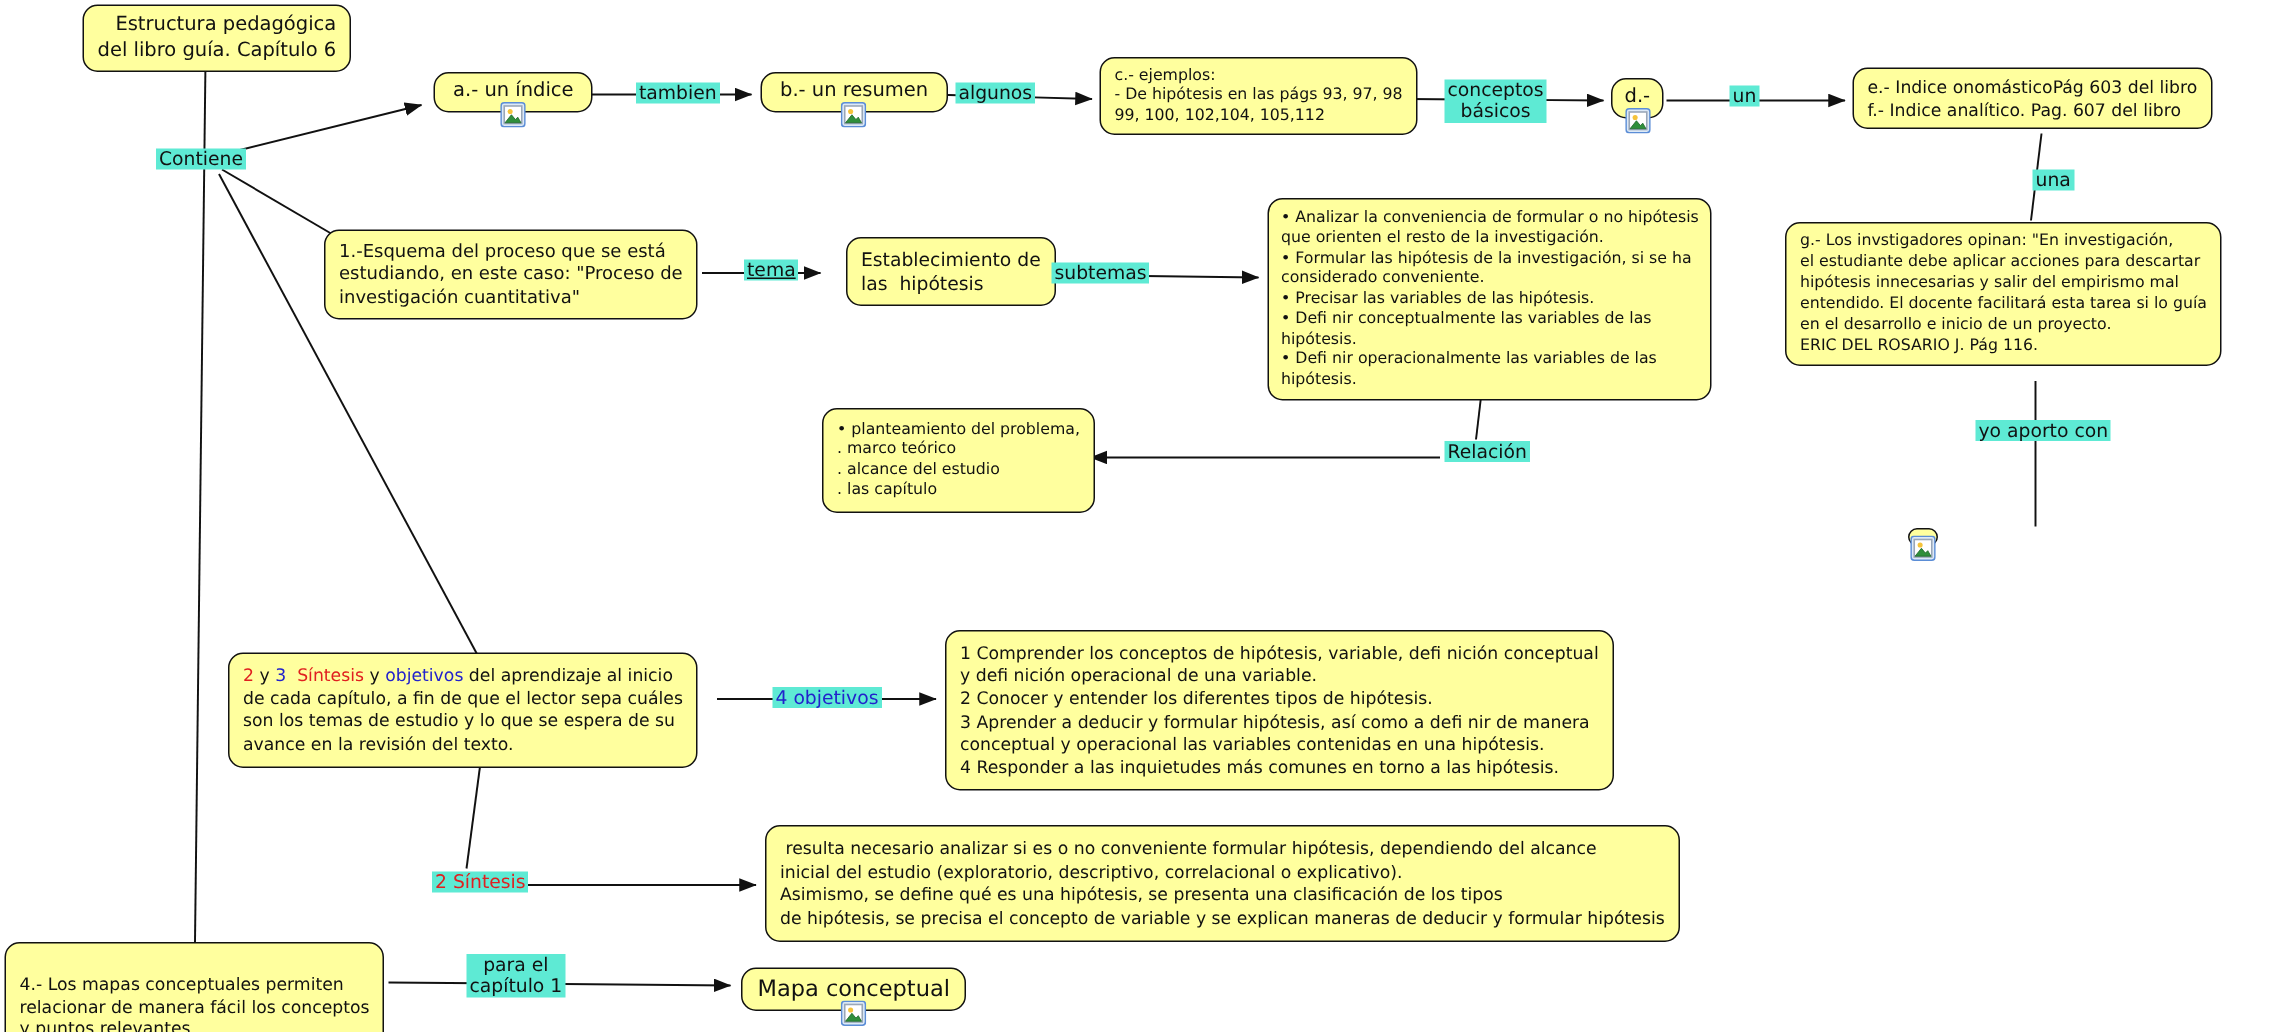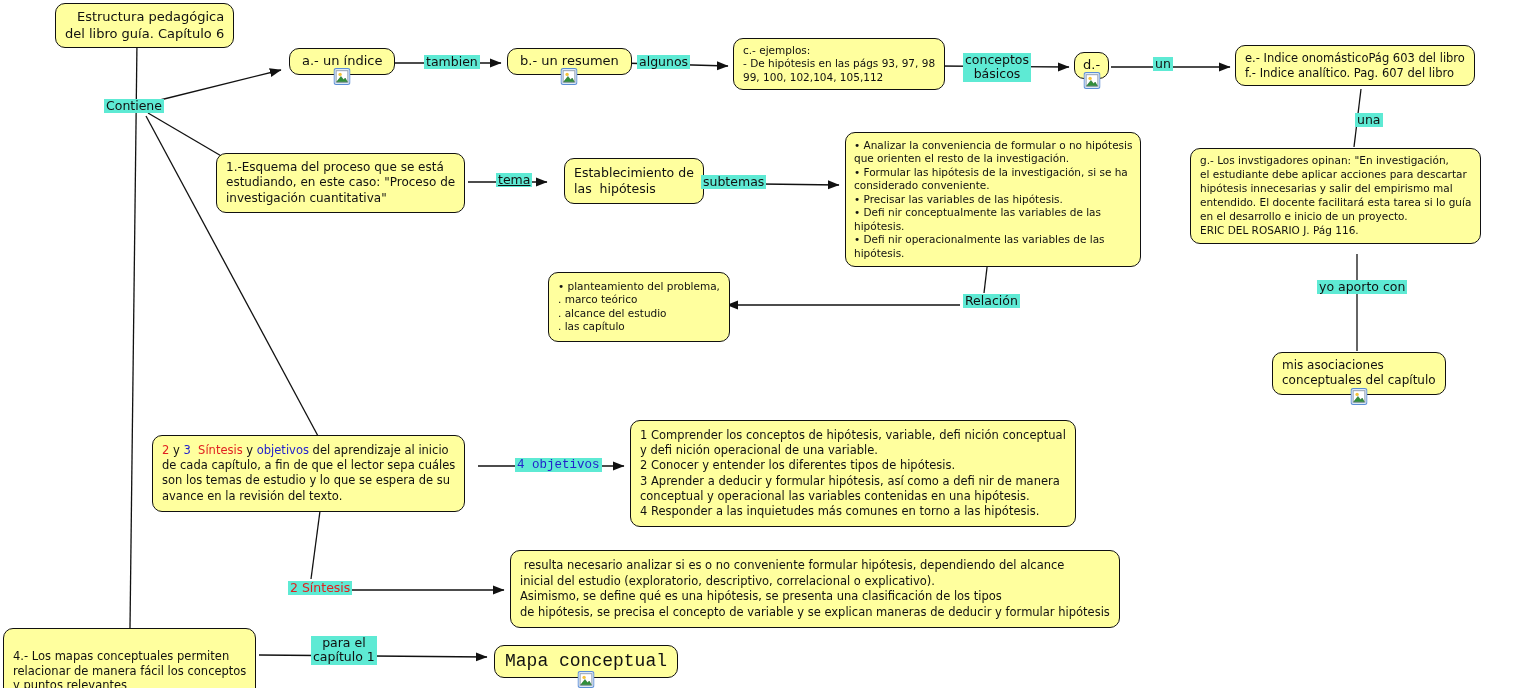--- a/index.html
+++ b/index.html
@@ -65,21 +65,21 @@
 <div class="lbl" style="left:424px;top:55px;">tambien</div>
 <div class="lbl" style="left:637px;top:55px;">algunos</div>
 <div class="lbl center" style="left:963px;top:53px;">conceptos
 básicos</div>
 <div class="lbl" style="left:1153px;top:57px;">un</div>
 <div class="lbl" style="left:1355px;top:113px;">una</div>
 <div class="lbl" style="left:1317px;top:280px;">yo aporto con</div>
 <div class="lbl" style="left:496px;top:173px;text-decoration:underline;">tema</div>
 <div class="lbl" style="left:701px;top:175px;">subtemas</div>
 <div class="lbl" style="left:963px;top:294px;">Relación</div>
-<div class="lbl blue" style="left:515px;top:458px;font-family:Liberation Mono, monospace;">4 objetivos</div>
+<div class="lbl blue" style="left:515px;top:458px;">4 objetivos</div>
 <div class="lbl red" style="left:288px;top:581px;">2 Síntesis</div>
 <div class="lbl center" style="left:311px;top:636px;">para el
 capítulo 1</div>
 
 <div class="node center" style="left:55px;top:3px;font-size:13px;"><span class="seg">Estructura pedagógica
 del libro guía. Capítulo 6</span></div>
 
 <div class="node center" style="left:289px;top:48px;font-size:13px;padding:4px 12px;"><span class="seg">a.- un índice</span><svg class="res-icon" viewBox="0 0 16 16">
       <rect x="0.5" y="0.5" width="15" height="15" rx="2" fill="#DCE9F7" stroke="#5B8DD6"></rect>
       <rect x="2.5" y="2.5" width="11" height="11" fill="#FFFFFF" stroke="#9AA7B8"></rect>
@@ -108,22 +108,21 @@
 <div class="node" style="left:1235px;top:45px;font-size:11.5px;"><span class="seg">e.- Indice onomásticoPág 603 del libro
 f.- Indice analítico. Pag. 607 del libro</span></div>
 
 <div class="node" style="left:1190px;top:148px;font-size:10.5px;line-height:1.33;"><span class="seg">g.- Los invstigadores opinan: "En investigación,
 el estudiante debe aplicar acciones para descartar
 hipótesis innecesarias y salir del empirismo mal
 entendido. El docente facilitará esta tarea si lo guía
 en el desarrollo e inicio de un proyecto.
 ERIC DEL ROSARIO J. Pág 116.</span></div>
 
-<div class="node" style="left:1272px;top:352px;font-size:12px;"><span class="seg">mis asociaciones
-conceptuales del capítulo</span><svg class="res-icon" viewBox="0 0 16 16">
+<div class="node" style="left:1272px;top:352px;font-size:12px;"><svg class="res-icon" viewBox="0 0 16 16">
       <rect x="0.5" y="0.5" width="15" height="15" rx="2" fill="#DCE9F7" stroke="#5B8DD6"></rect>
       <rect x="2.5" y="2.5" width="11" height="11" fill="#FFFFFF" stroke="#9AA7B8"></rect>
       <circle cx="6.2" cy="6" r="1.6" fill="#F5C33B"></circle>
       <path d="M3 13 L7 8 L9.5 11 L11 9.5 L13 13 Z" fill="#2F8F3B" stroke="#1C6428" stroke-width="0.5"></path>
     </svg></div>
 
 <div class="node" style="left:216px;top:153px;font-size:12px;padding:6px 9px;"><span class="seg">1.-Esquema del proceso que se está
 estudiando, en este caso: "Proceso de
 investigación cuantitativa"</span></div>
 
@@ -159,18 +158,18 @@
 
 <div class="node" style="left:510px;top:550px;font-size:11.5px;padding:7px 9px;line-height:1.35;"><span class="seg"> resulta necesario analizar si es o no conveniente formular hipótesis, dependiendo del alcance
 inicial del estudio (exploratorio, descriptivo, correlacional o explicativo).
 Asimismo, se define qué es una hipótesis, se presenta una clasificación de los tipos
 de hipótesis, se precisa el concepto de variable y se explican maneras de deducir y formular hipótesis</span></div>
 
 <div class="node" style="left:3px;top:628px;font-size:11.5px;padding:20px 9px;"><span class="seg">4.- Los mapas conceptuales permiten
 relacionar de manera fácil los conceptos
 y puntos relevantes</span></div>
 
-<div class="node center" style="left:494px;top:645px;font-size:18px;padding:4px 10px;font-family:Liberation Mono, monospace;"><span class="seg">Mapa conceptual</span><svg class="res-icon" viewBox="0 0 16 16">
+<div class="node center" style="left:494px;top:645px;font-size:15px;padding:4px 10px;"><span class="seg">Mapa conceptual</span><svg class="res-icon" viewBox="0 0 16 16">
       <rect x="0.5" y="0.5" width="15" height="15" rx="2" fill="#DCE9F7" stroke="#5B8DD6"></rect>
       <rect x="2.5" y="2.5" width="11" height="11" fill="#FFFFFF" stroke="#9AA7B8"></rect>
       <circle cx="6.2" cy="6" r="1.6" fill="#F5C33B"></circle>
       <path d="M3 13 L7 8 L9.5 11 L11 9.5 L13 13 Z" fill="#2F8F3B" stroke="#1C6428" stroke-width="0.5"></path>
     </svg></div>
 
 </body></html>

